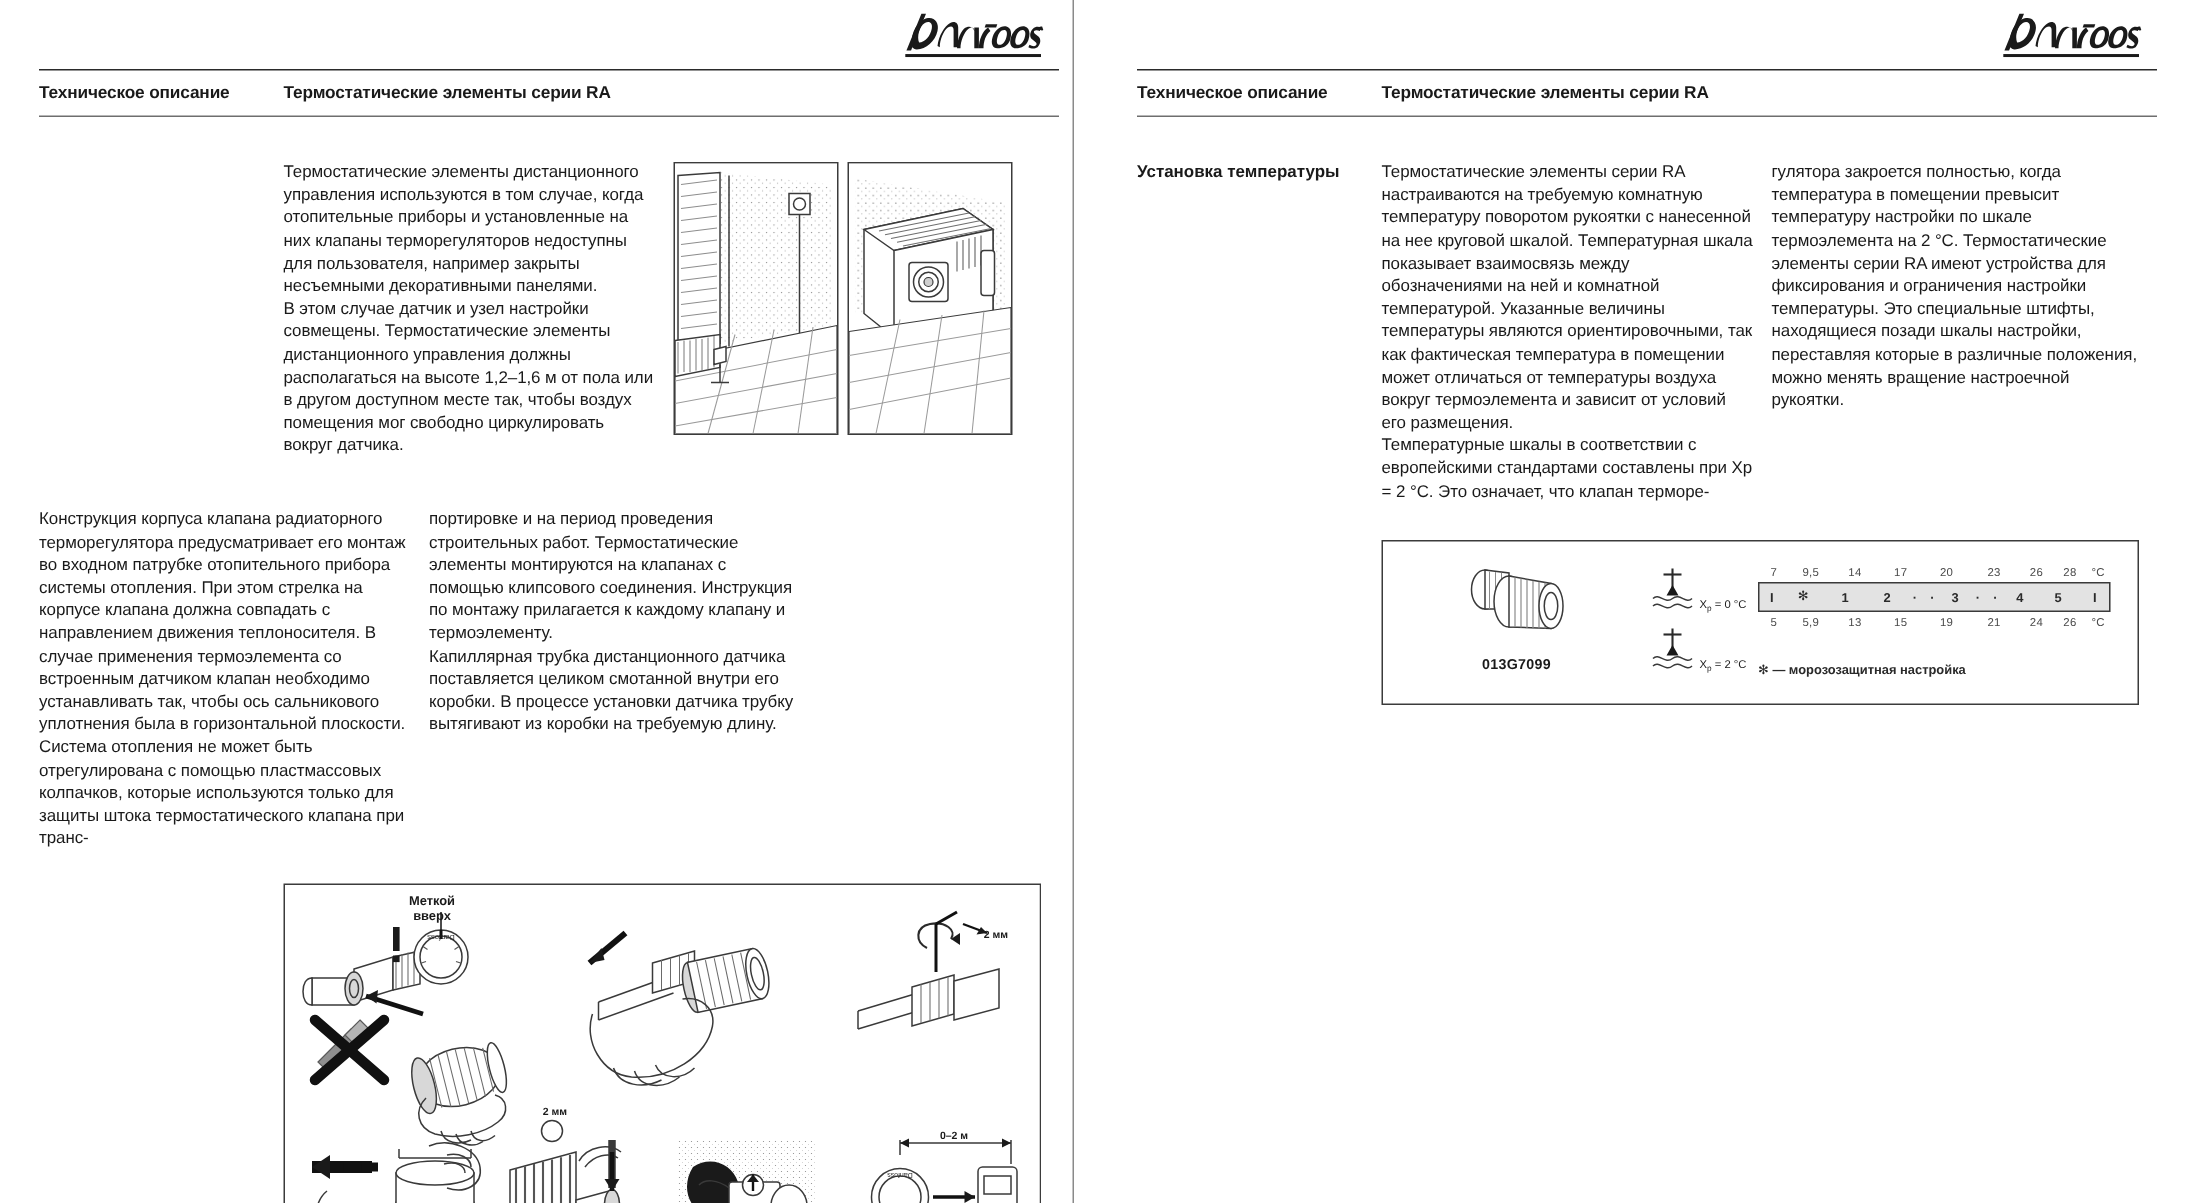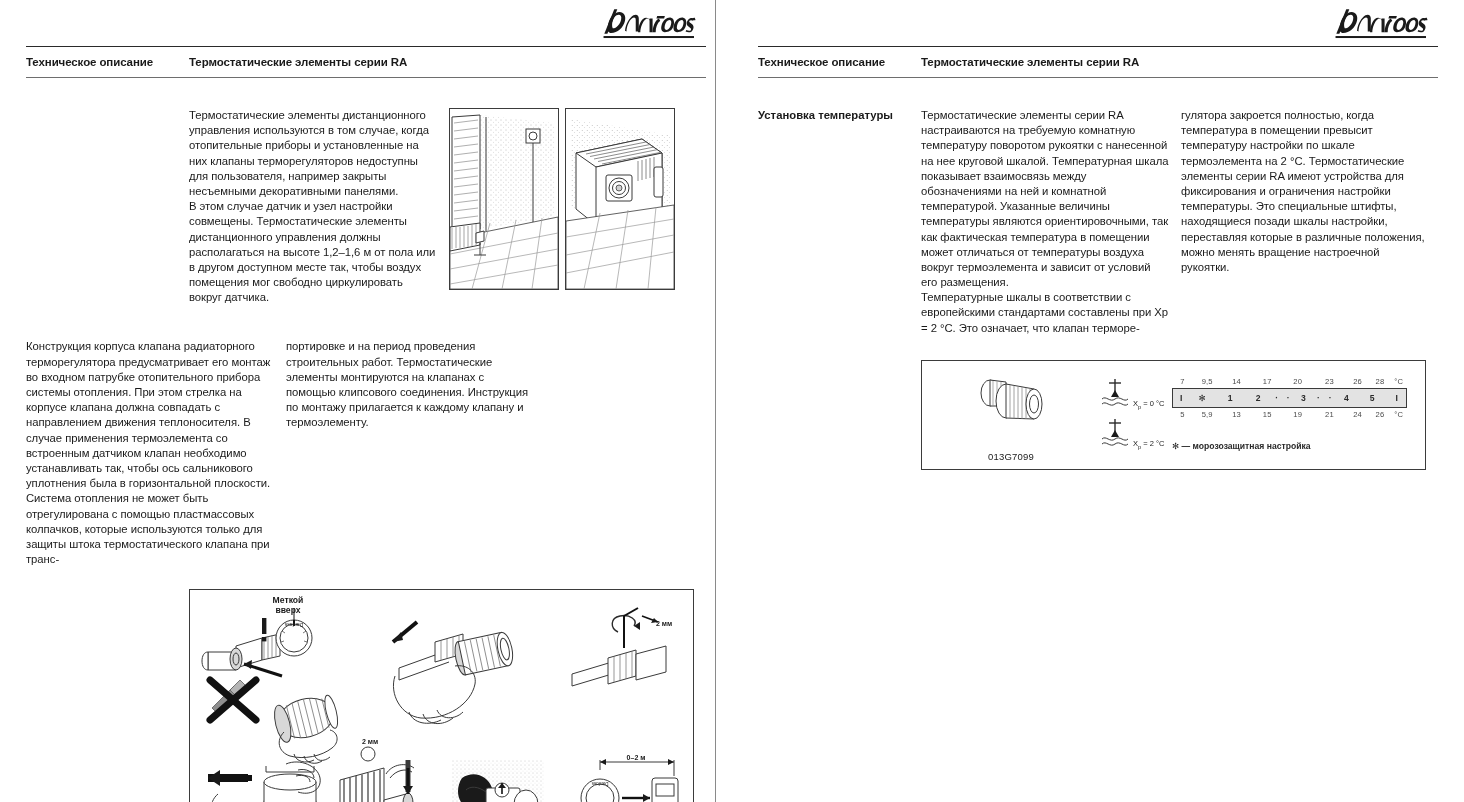--- a/index.html
+++ b/index.html
@@ -58,21 +58,21 @@
     border:1px solid #3b3b3b;box-sizing:border-box;position:relative;background:#fff;
   }
 
   .scalebox{
     margin-top:24px;margin-left:163px;width:505px;height:110px;
     border:1px solid #3b3b3b;box-sizing:border-box;position:relative;background:#fff;
   }
 
   
   .prod{position:absolute;left:34px;top:14px;width:110px;text-align:center;}
-  .prod .code{font-size:9.5px;font-weight:normal;margin-top:16px;letter-spacing:0.2px;}
+  .prod .code{font-size:9.5px;font-weight:bold;margin-top:2px;letter-spacing:0.2px;}
   .xpwrap{position:absolute;left:178px;top:16px;width:86px;}
   .xprow{display:flex;align-items:flex-end;height:34px;}
   .xplabel{font-size:7.5px;margin-left:3px;margin-bottom:1px;white-space:nowrap;}
   .xplabel sub{font-size:5.5px;}
 
   .scale{position:absolute;left:250px;top:16px;width:235px;}
   .scale .numrow{display:flex;font-size:7.6px;color:#4a4a4a;letter-spacing:0.2px;}
   .scale .numrow span{text-align:center;}
   .scale .strip{
     height:20px;border:1px solid #3a3a3a;background:#e3e3e3;
@@ -256,20 +256,21 @@
     </div>
 
     <div class="section" style="margin-top:34px;">
       <div class="content">
         <div class="col tight">
           <p>Конструкция корпуса клапана радиаторного терморегулятора предусматривает его монтаж во входном патрубке отопительного прибора системы отопления. При этом стрелка на корпусе клапана должна совпадать с направлением движения теплоносителя. В случае применения термоэлемента со встроенным датчиком клапан необходимо устанавливать так, чтобы ось сальникового уплотнения была в горизонтальной плоскости.</p>
           <p>Система отопления не может быть отрегулирована с помощью пластмассовых колпачков, которые используются только для защиты штока термостатического клапана при транс-</p>
         </div>
         <div class="col tight">
           <p>портировке и на период проведения строительных работ. Термостатические элементы монтируются на клапанах с помощью клипсового соединения. Инструкция по монтажу прилагается к каждому клапану и термоэлементу.</p>
+          <p>Капиллярная трубка дистанционного датчика поставляется целиком смотанной внутри его коробки. В процессе установки датчика трубку вытягивают из коробки на требуемую длину.</p>
         </div>
       </div>
     </div>
 
     <div class="bigfig">
       <svg width="503" height="266" viewBox="0 0 503 266">
         <rect x="0" y="0" width="503" height="266" fill="#fff"></rect>
 
         <g transform="translate(12,26)">
           <path d="M6,36 L6,54 L34,54 L34,36 Z" class="fillw"></path>

